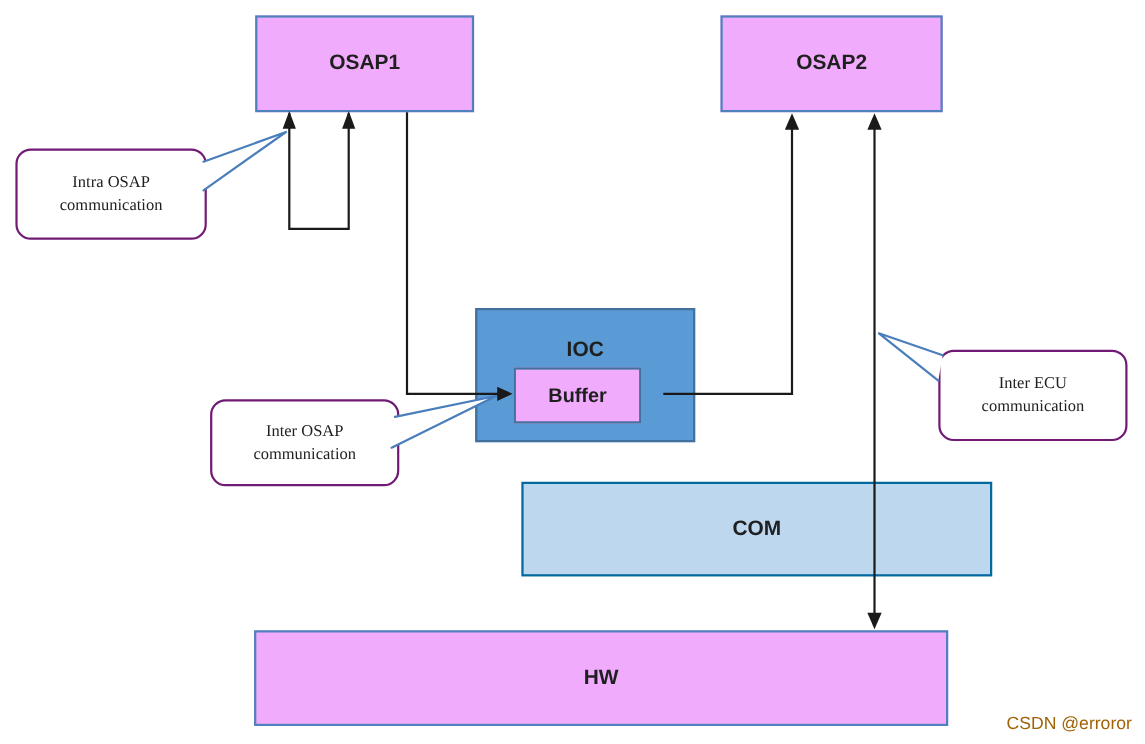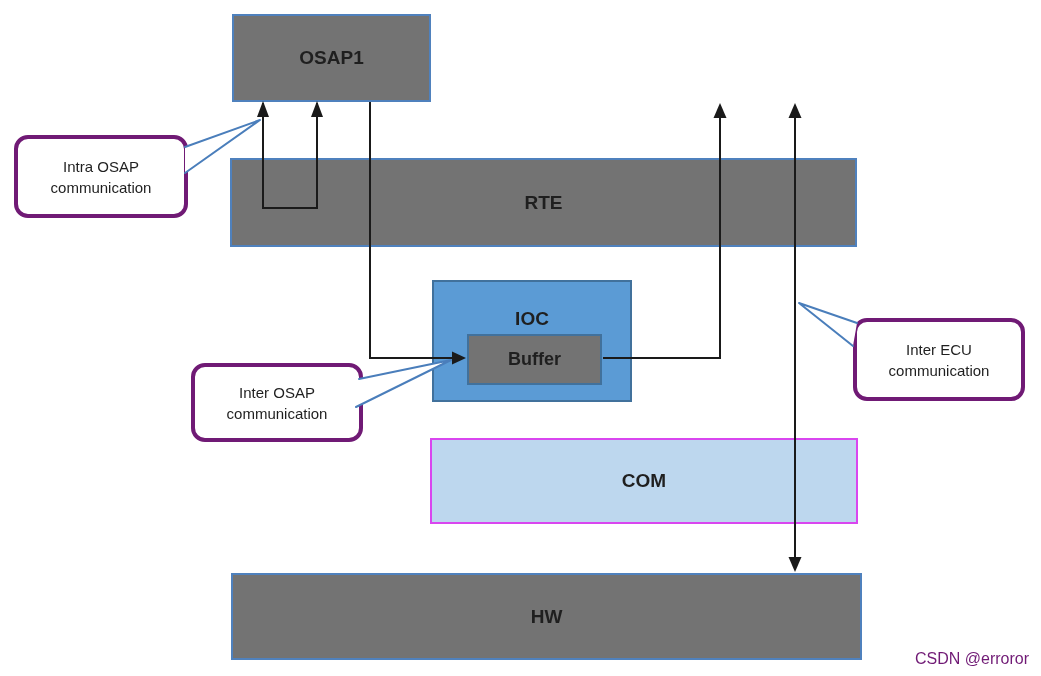--- a/index.html
+++ b/index.html
@@ -19,57 +19,59 @@
     position: absolute;
     box-sizing: border-box;
     display: flex;
     align-items: center;
     justify-content: center;
     font-weight: bold;
     font-size: 19px;
     color: #1f1f1f;
   }
   .light {
-    background: #737373;
+    background: #f0abfc;
     border: 2px solid #4f81bd;
   }
   .medium {
     background: #bdd7ee;
-    border: 2px solid #d946ef;
+    border: 2px solid #0369a1;
+    margin-left: 44px;
   }
   .dark {
     background: #5b9bd5;
     border: 2px solid #41719c;
     align-items: flex-start;
   }
   .dark .box-label { margin-top: 26px; }
 
   #osap1  { left: 232px; top: 14px;  width: 199px; height: 88px; }
   #osap2  { left: 655px; top: 14px;  width: 202px; height: 88px; }
   #rte    { left: 230px; top: 158px; width: 627px; height: 89px; }
   #ioc    { left: 432px; top: 280px; width: 200px; height: 122px; }
-  #buffer { left: 467px; top: 334px; width: 135px; height: 51px;
+  #buffer { left: 467px; top: 334px; width: 116px; height: 51px;
             border-color: #41719c; font-size: 18px; text-align: center; }
   #com    { left: 430px; top: 438px; width: 428px; height: 86px; }
   #hw     { left: 231px; top: 573px; width: 631px; height: 87px; text-align: right; }
 
   .callout {
     position: absolute;
     box-sizing: border-box;
     background: #ffffff;
-    border: 4px solid #701a75;
+    border: 2px solid #701a75;
     border-radius: 14px;
     display: flex;
     flex-direction: column;
     align-items: center;
     justify-content: center;
     font-size: 15px;
     line-height: 21px;
     color: #1f1f1f;
     text-align: center;
+    font-family: Liberation Serif, serif;
   }
   #callout-intra-osap { left: 14px;  top: 135px; width: 174px; height: 83px; }
   #callout-inter-osap { left: 191px; top: 363px; width: 172px; height: 79px; }
   #callout-inter-ecu  { left: 853px; top: 318px; width: 172px; height: 83px; text-align: right; }
 
   svg.overlay {
     position: absolute;
     left: 0;
     top: 0;
     pointer-events: none;
@@ -78,33 +80,33 @@
   .arrowhead { fill: #1a1a1a; stroke: none; }
   .tail-fill { fill: #ffffff; stroke: none; }
   .tail-line { stroke: #4a7ebb; stroke-width: 2; fill: none;
                stroke-linejoin: round; stroke-linecap: round; }
 
   .watermark {
     position: absolute;
     right: 12px;
     bottom: 8px;
     font-size: 16px;
-    color: #701a75;
+    color: #a16207;
   }
 </style>
 </head>
 <body>
 
 <div class="canvas">
 
   <div class="box light" id="osap1">
     <span class="box-label">OSAP1</span>
   </div>
-  <div class="box light" id="rte">
-    <span class="box-label">RTE</span>
+  <div class="box light" id="osap2">
+    <span class="box-label">OSAP2</span>
   </div>
   <div class="box dark" id="ioc">
     <span class="box-label">IOC</span>
   </div>
   <div class="box light" id="buffer">
     <span class="box-label">Buffer</span>
   </div>
   <div class="box medium" id="com">
     <span class="box-label">COM</span>
   </div>

